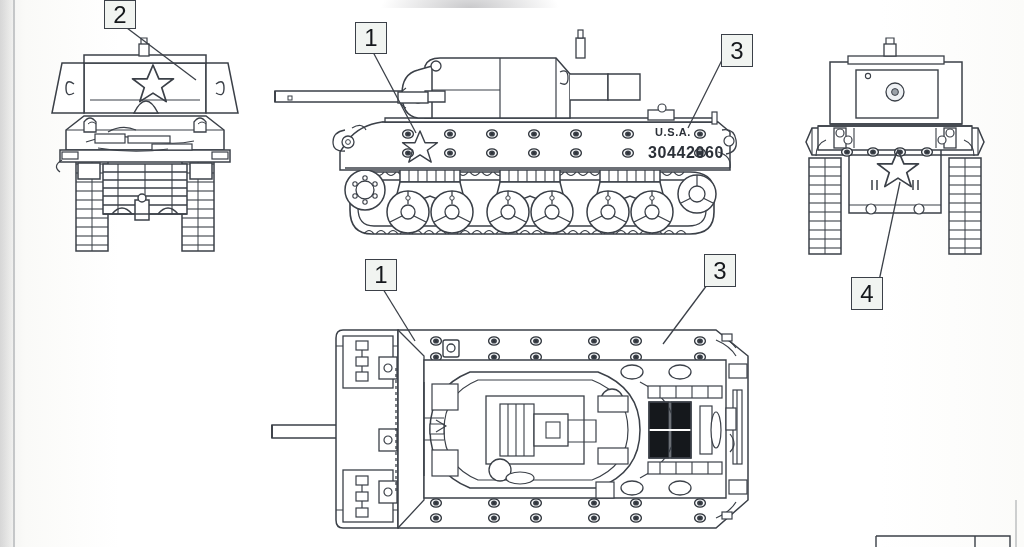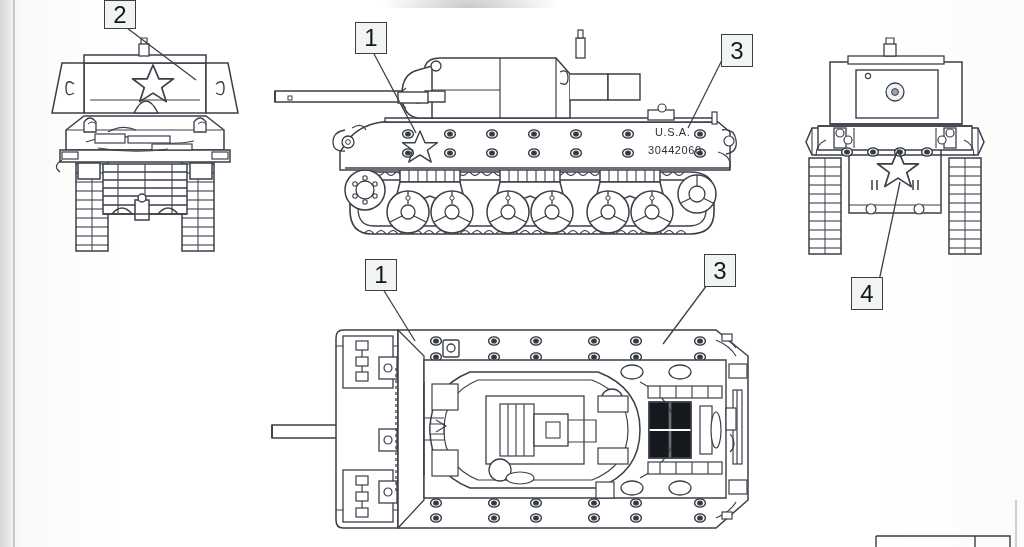--- a/index.html
+++ b/index.html
@@ -10,21 +10,21 @@
   #top-shadow{position:absolute;left:380px;top:-22px;width:180px;height:30px;
       background:radial-gradient(ellipse at 50% 100%,rgba(120,120,125,.40),rgba(255,255,255,0) 70%);}
   #left-shadow{position:absolute;left:0;top:0;width:16px;height:547px;
       background:linear-gradient(90deg,rgba(150,150,155,.30),rgba(255,255,255,0));}
   svg{position:absolute;left:0;top:0;}
   .callout{position:absolute;background:#f1f4f1;border:1.6px solid #3b4048;
       display:flex;align-items:center;justify-content:center;
       font-family:"Liberation Sans",sans-serif;color:#15181c;}
   .callout span{line-height:1;font-weight:400;}
   .mark{position:absolute;color:#2b3038;font-family:"Liberation Sans",sans-serif;
-      letter-spacing:.6px;white-space:nowrap;}
+      letter-spacing:.6px;white-space:nowrap;font-weight:bold;}
 </style>
 </head>
 <body>
 
 <div id="sheet">
 
   <div id="paper-tint"></div>
   <div id="top-shadow"></div>
   <div id="left-shadow"></div>
 
@@ -509,21 +509,21 @@
       <path d="M707,285 L663,344"></path>
     </g>
 
     <g stroke="#3b4048" stroke-width="1.4" fill="none">
       <path d="M876,536 L1010,536 L1010,547 M876,536 L876,547 M975,536 L975,547"></path>
       <path d="M1016,500 L1016,547" stroke="#b9bcbe" stroke-width="1.4"></path>
     </g>
   </svg>
 
   <div class="mark" style="left:655px;top:126px;font-size:11px;">U.S.A.</div>
-  <div class="mark" style="left:648px;top:144px;font-size:11px;">30442060</div>
+  <div class="mark" style="left:648px;top:144px;font-size:16px;">30442060</div>
 
   <div class="callout" style="left:104px;top:0px;width:30px;height:27px;">
     <span style="font-size:24px;">2</span>
   </div>
 
   <div class="callout" style="left:355px;top:22px;width:30px;height:30px;">
     <span style="font-size:24px;">1</span>
   </div>
 
   <div class="callout" style="left:721px;top:34px;width:30px;height:31px;">

